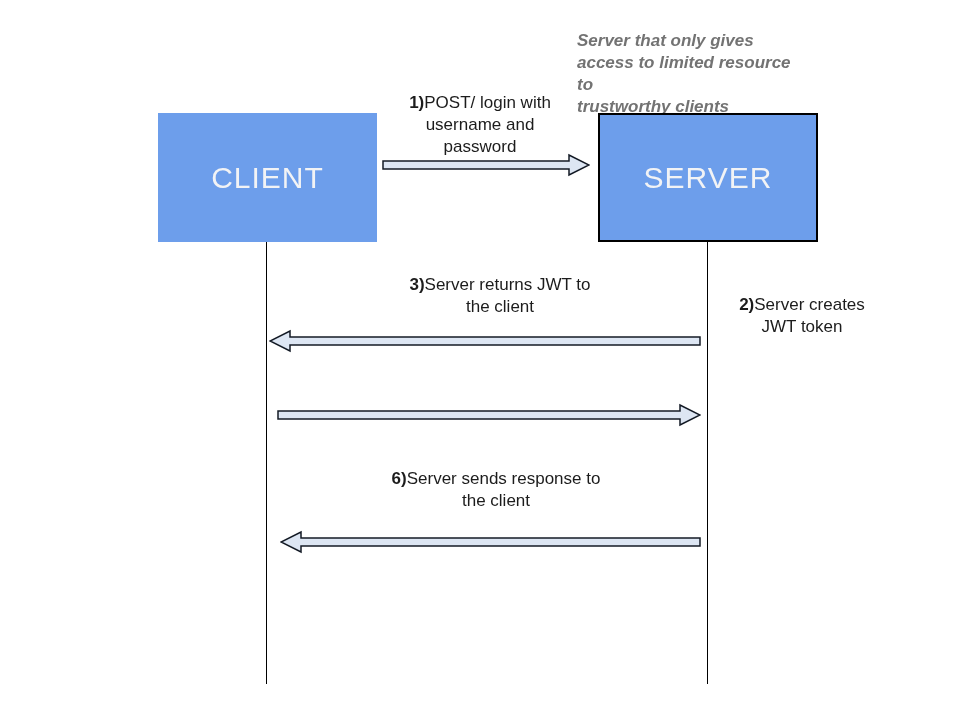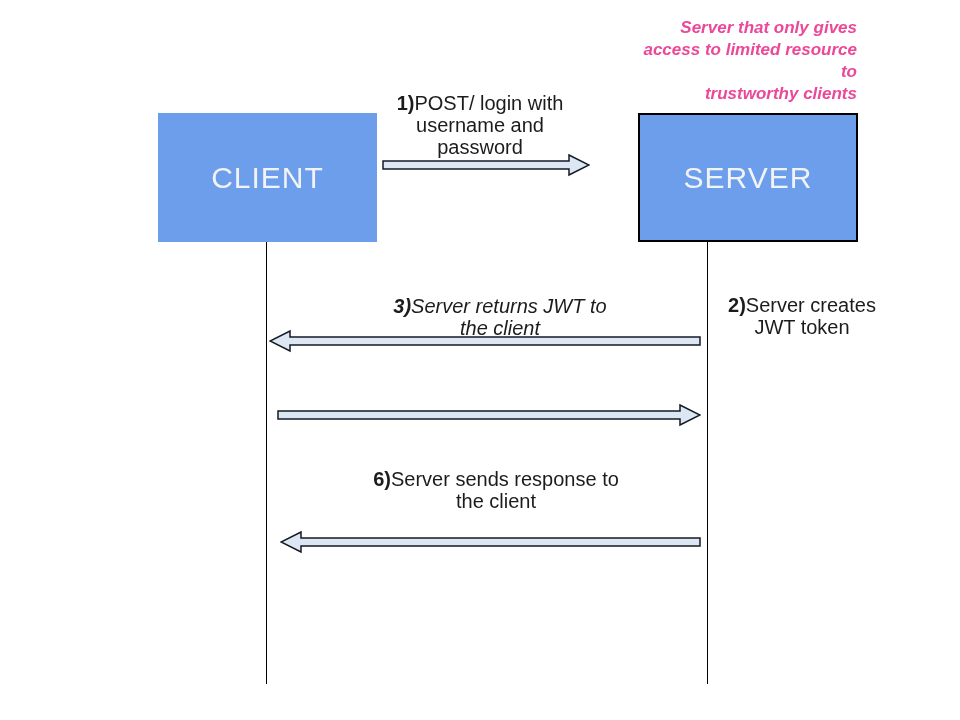--- a/index.html
+++ b/index.html
@@ -3,73 +3,73 @@
 <meta charset="utf-8">
 <style>
   html,body{margin:0;padding:0;background:#fff;}
   .canvas{
     position:relative;width:960px;height:720px;background:#ffffff;
     font-family:"Liberation Sans",sans-serif;overflow:hidden;
     --actor-fill:#6d9eeb;--actor-label:#f2f3f5;--arrow-fill:#dde6f3;
     --arrow-stroke:#141b26;--lifeline:#000000;--text:#1c1c1c;
   }
   .caption{
-    position:absolute;text-align:right;font-weight:bold;font-style:italic;
-    font-size:17px;line-height:22px;color:#ec4899;white-space:pre-line;
+    position:absolute;text-align:left;font-weight:bold;font-style:italic;
+    font-size:17px;line-height:22px;color:#737373;white-space:pre-line;margin-top:13px;
   }
   .actor-box{
     position:absolute;display:flex;align-items:center;justify-content:center;
     background:var(--actor-fill);color:var(--actor-label);
     font-size:30px;letter-spacing:1px;box-sizing:border-box;
   }
   .bordered{border:2px solid #000;}
   .lifeline{position:absolute;width:1.5px;background:var(--lifeline);}
   .steplabel{
-    position:absolute;text-align:center;font-size:20px;line-height:22px;color:var(--text);
+    position:absolute;text-align:center;font-size:17px;line-height:22px;color:var(--text);
   }
   .steplabel .num{font-weight:bold;}
   .steplabel .txt{white-space:pre-line;}
   .arrow{position:absolute;display:block;}
   .arrow path{fill:var(--arrow-fill);stroke:var(--arrow-stroke);stroke-width:1.5;stroke-linejoin:miter;}
 </style>
 </head>
 <body>
 
 <div class="canvas" style="--actor-fill: #6d9eeb; --actor-label: #f2f3f5; --arrow-fill: #dde6f3; --arrow-stroke: #141b26; --lifeline: #000000; --text: #1c1c1c; background: rgb(255, 255, 255);">
 
   <div class="caption" style="left:577px;top:17px;width:280px;">Server that only gives
 access to limited resource
 to
 trustworthy clients</div>
 
   <div class="actor-box" style="left:158px;top:113px;width:219px;height:129px;">
     <span>CLIENT</span>
   </div>
-  <div class="actor-box bordered" style="left:598px;top:113px;width:220px;height:129px;margin-left:40px;">
+  <div class="actor-box bordered" style="left:598px;top:113px;width:220px;height:129px;">
     <span>SERVER</span>
   </div>
 
   <div class="lifeline" style="left:265.5px;top:242px;height:442px;"></div>
   <div class="lifeline" style="left:706.5px;top:242px;height:442px;"></div>
 
   <div class="steplabel" style="left:355px;top:92px;width:250px;">
     <span class="num">1)</span><span class="txt">POST/ login with
 username and
 password</span>
   </div>
   <svg class="arrow" style="left:382px;top:152px;" width="208" height="26" viewBox="0 0 208 26">
     <path d="M1 9 H187 V3 L207 13 L187 23 V17 H1 Z"></path>
   </svg>
 
   <div class="steplabel" style="left:702px;top:264px;width:200px;margin-top:30px;">
     <span class="num">2)</span><span class="txt">Server creates
 JWT token</span>
   </div>
 
-  <div class="steplabel" style="left:350px;top:295px;width:300px;font-style:italic;">
+  <div class="steplabel" style="left:350px;top:274px;width:300px;">
     <span class="num">3)</span><span class="txt">Server returns JWT to
 the client</span>
   </div>
   <svg class="arrow" style="left:269px;top:328px;" width="432" height="26" viewBox="0 0 432 26">
     <path d="M431 9 H21 V3 L1 13 L21 23 V17 H431 Z"></path>
   </svg>
 
   <svg class="arrow" style="left:277px;top:402px;" width="424" height="26" viewBox="0 0 424 26">
     <path d="M1 9 H403 V3 L423 13 L403 23 V17 H1 Z"></path>
   </svg>

